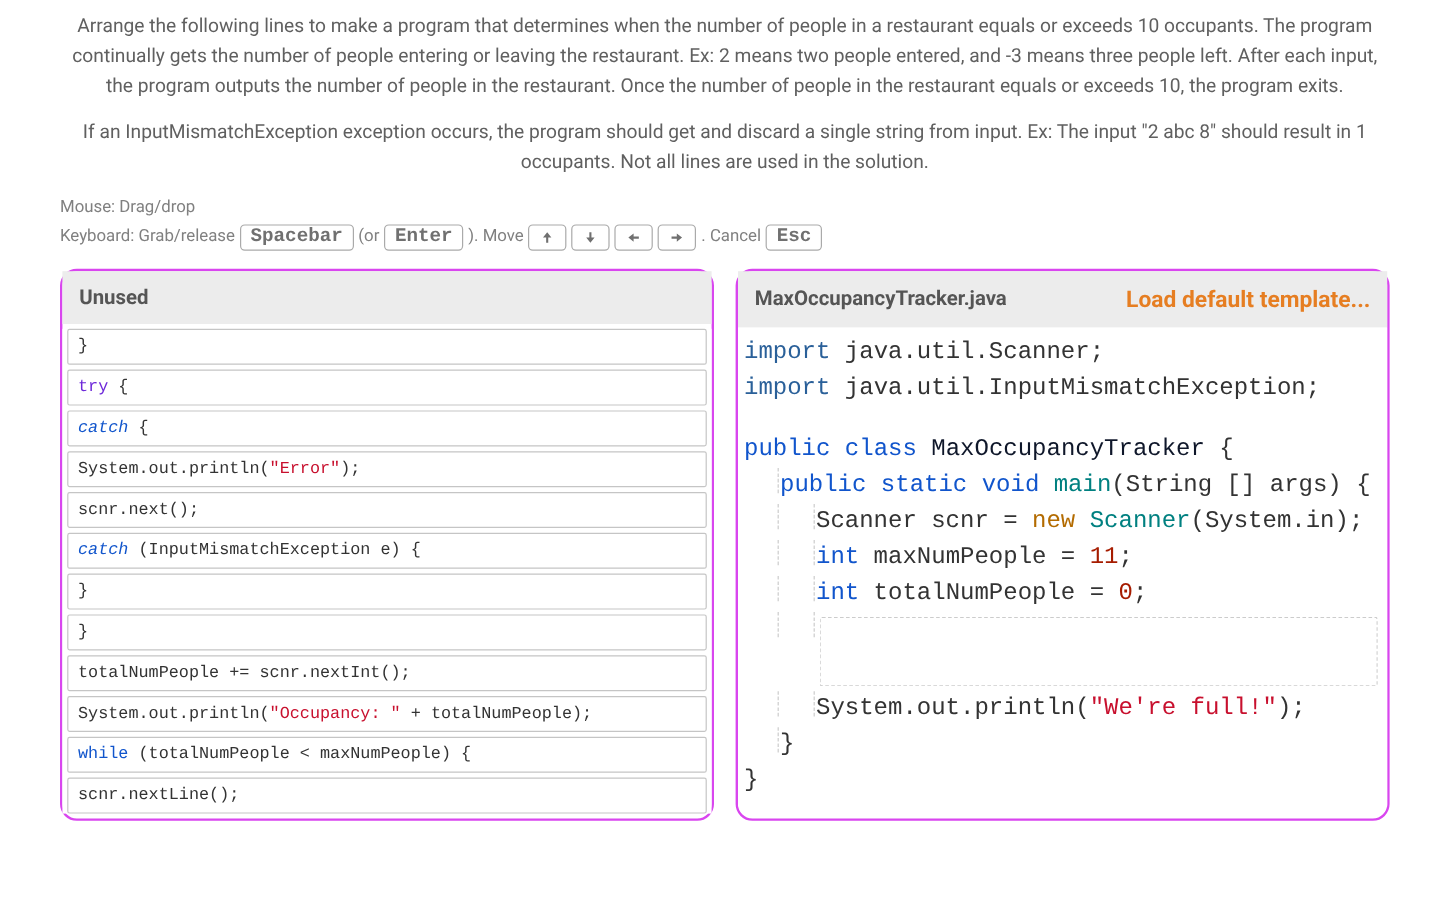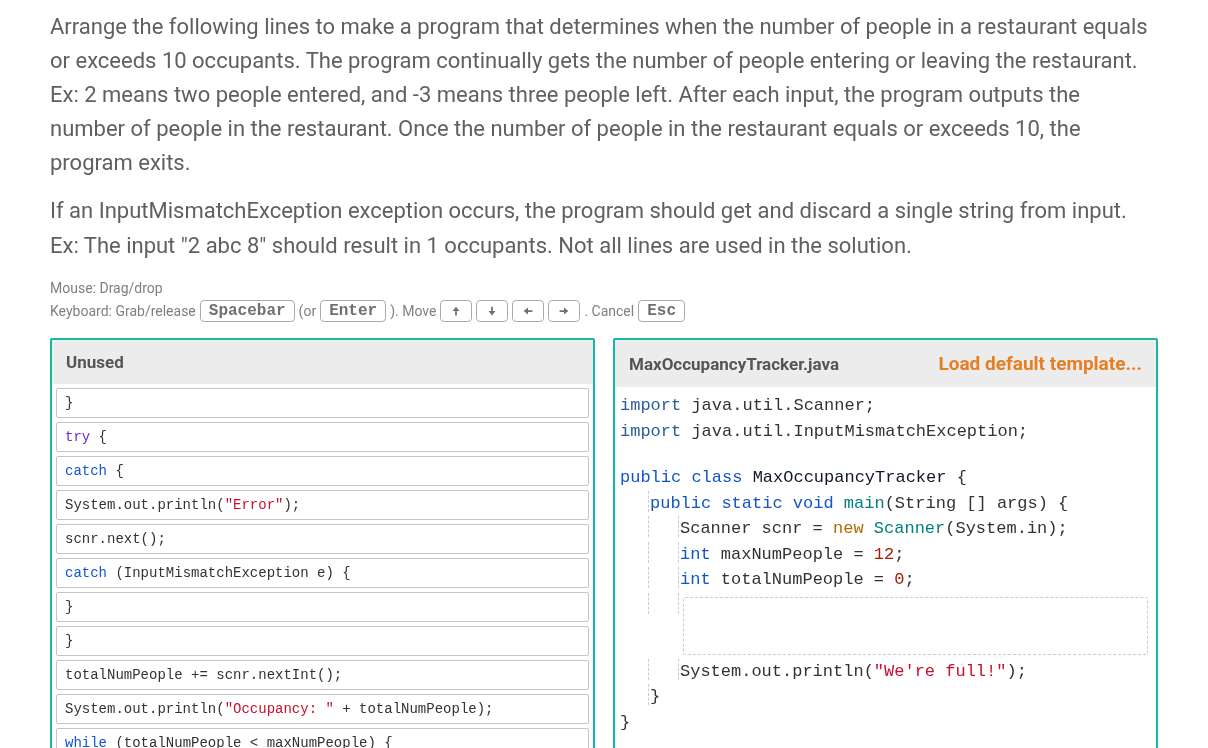--- a/index.html
+++ b/index.html
@@ -1,42 +1,42 @@
 <!DOCTYPE html>
 <html><head>
 <meta charset="utf-8">
 <style>
 * { box-sizing: border-box; margin: 0; padding: 0; }
 body { font-family: -apple-system, BlinkMacSystemFont, "Segoe UI", Roboto, Arial, sans-serif; background: #fff; color: #333; padding: 0 50px 20px 50px; width: 1208px; }
-.instructions p { font-size: 22px; line-height: 1.55; color: #606060; margin: 10px 0 14px 0; }
+.instructions p { font-size: 16px; line-height: 1.55; color: #606060; margin: 10px 0 14px 0; text-align: center; }
 .controls { font-size: 14px; color: #808080; line-height: 1.7; margin: 6px 0 14px 0; }
-.controls .line { display: flex; align-items: flex-start; gap: 4px; flex-wrap: wrap; }
+.controls .line { display: flex; align-items: center; gap: 4px; flex-wrap: wrap; }
 .key { display: inline-flex; align-items: center; justify-content: center; border: 1px solid #aaa; border-radius: 4px; background: #fff; color: #707070; font-family: "Courier New", monospace; font-size: 16px; font-weight: bold; padding: 2px 8px; min-width: 24px; height: 22px; }
 .key svg { width: 14px; height: 14px; }
 .two-col { display: flex; gap: 18px; }
-.col { flex: 1; border: 2px solid #14b8a6; border-radius: 2px; }
+.col { flex: 1; border: 2px solid #d946ef; border-radius: 14px; }
 .col-header { background: #ececec; padding: 12px 14px; display: flex; justify-content: space-between; align-items: center; }
 .col-header h3 { font-size: 17px; font-weight: bold; color: #555; }
 .load-link { color: #e67e22; font-size: 19px; font-weight: bold; cursor: pointer; }
 .blocks { background: #fff; }
 .block { border: 1px solid #c5c5c5; border-radius: 2px; margin: 4px; padding: 6px 8px; background: #fff; font-family: "SimSun", "Courier New", monospace; font-size: 14px; color: #333; cursor: grab; white-space: pre; overflow: hidden; }
-.code-area { background: #fff; font-family: "SimSun", "Courier New", monospace; font-size: 17px; line-height: 1.5; padding: 6px 0; }
+.code-area { background: #fff; font-family: "SimSun", "Courier New", monospace; font-size: 20px; line-height: 1.5; padding: 6px 0; }
 .code-line { display: flex; align-items: flex-start; padding: 0 4px; min-height: 21px; }
 .ind-unit { display:inline-block; width:30px; height:21px; border-right:1px dashed #ccc; flex-shrink:0; }
 .drop-slot { border: 1px dashed #ccc; border-radius: 2px; margin: 4px; height: 58px; background: #fff; }
 .drop-slot.tall { height: 58px; }
 .code-text { padding-left: 1px; white-space: pre; }
 .kw-imp { color: #2a6099; }
 .kw-blue { color: #1155cc; }
 .kw-class { color: #0f172a; }
 .kw-new { color: #b36b00; }
 .kw-num { color: #a61c00; }
 .kw-str { color: #c8102e; }
 .kw-type { color: #008080; }
-.kw-catch { color: #1155cc; }
+.kw-catch { color: #1155cc; font-style: italic; }
 .kw-try { color: #6d28d9; }
 </style>
 </head>
 <body>
 
 <div class="instructions">
   <p>Arrange the following lines to make a program that determines when the number of people in a restaurant equals or exceeds 10 occupants. The program continually gets the number of people entering or leaving the restaurant. Ex: 2 means two people entered, and -3 means three people left. After each input, the program outputs the number of people in the restaurant. Once the number of people in the restaurant equals or exceeds 10, the program exits.</p>
   <p>If an InputMismatchException exception occurs, the program should get and discard a single string from input. Ex: The input "2 abc 8" should result in 1 occupants. Not all lines are used in the solution.</p>
 </div>
 
@@ -120,21 +120,21 @@
           <span class="code-text"><span class="kw-blue">public</span> <span class="kw-blue">static</span> <span class="kw-blue">void</span> <span class="kw-type">main</span>(String [] args) {</span>
         </div>
         <div class="code-line">
           <span class="ind-unit"></span>
           <span class="ind-unit"></span>
           <span class="code-text">Scanner scnr = <span class="kw-new">new</span> <span class="kw-type">Scanner</span>(System.in);</span>
         </div>
         <div class="code-line">
           <span class="ind-unit"></span>
           <span class="ind-unit"></span>
-          <span class="code-text"><span class="kw-blue">int</span> maxNumPeople = <span class="kw-num">12</span>;</span>
+          <span class="code-text"><span class="kw-blue">int</span> maxNumPeople = <span class="kw-num">11</span>;</span>
         </div>
         <div class="code-line">
           <span class="ind-unit"></span>
           <span class="ind-unit"></span>
           <span class="code-text"><span class="kw-blue">int</span> totalNumPeople = <span class="kw-num">0</span>;</span>
         </div>
         <div class="code-line">
           <span class="ind-unit"></span>
           <span class="ind-unit"></span>
           <div style="flex: 1 1 0%;">

